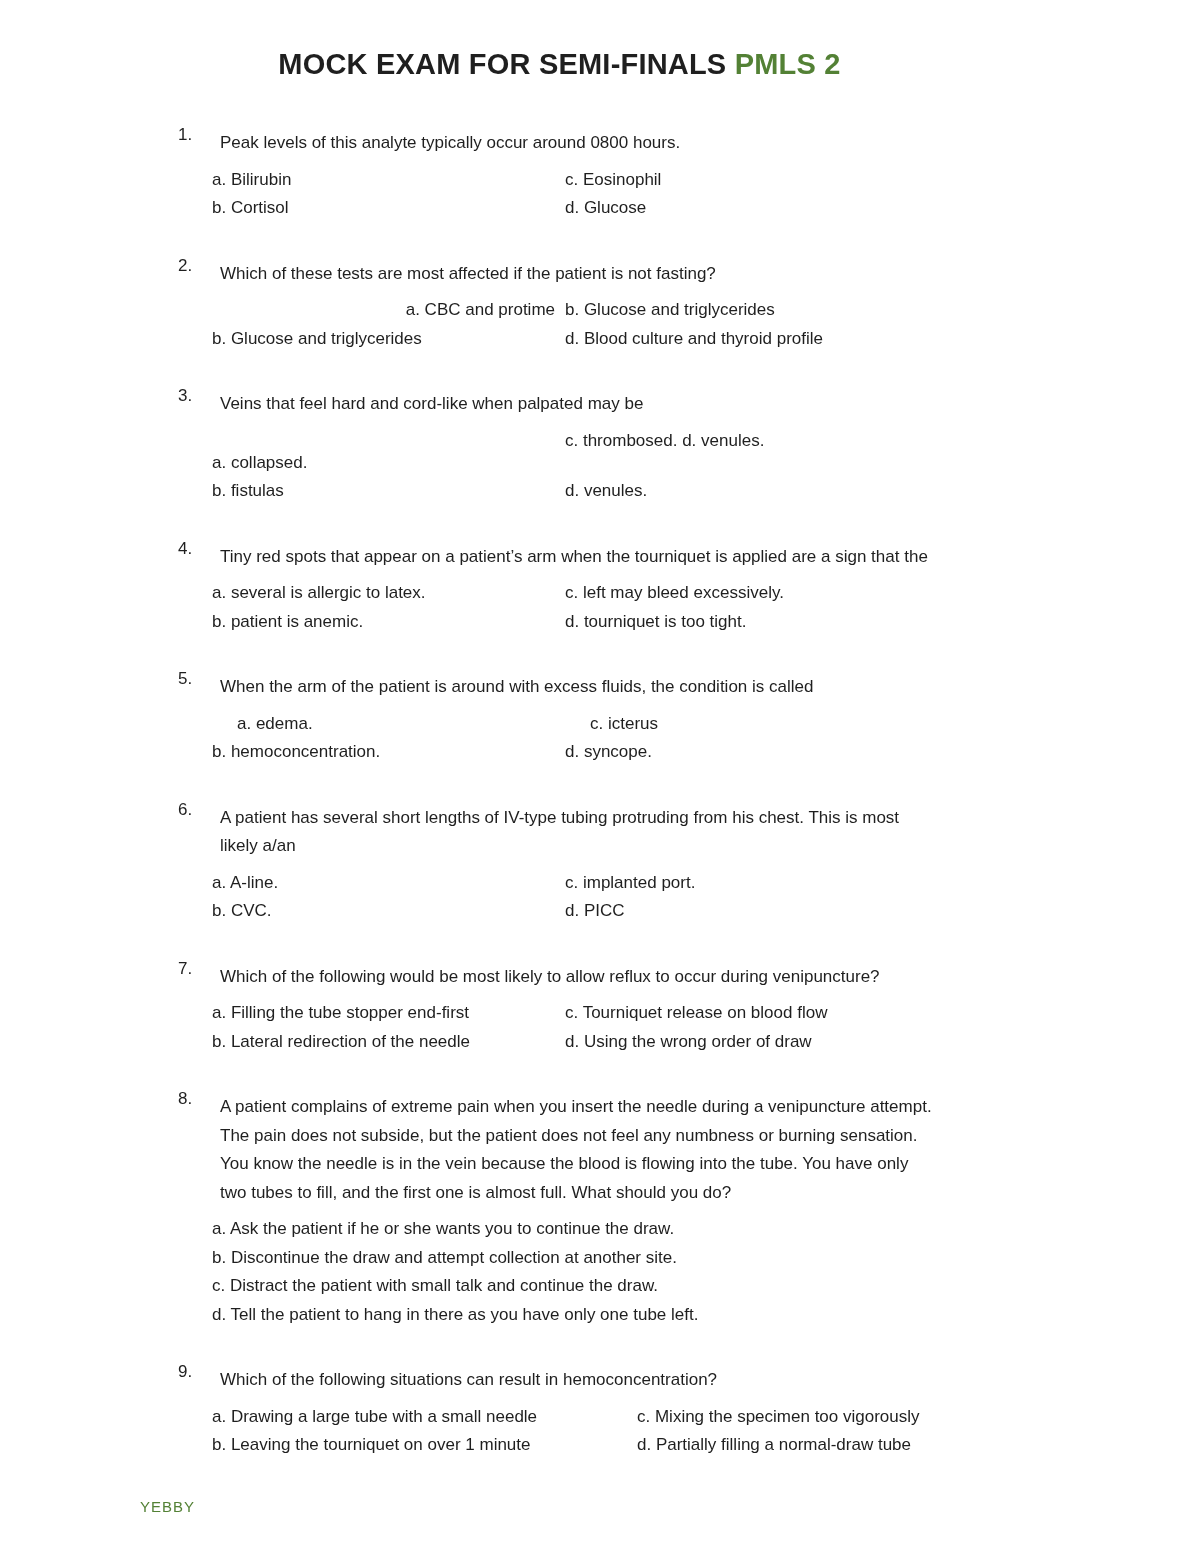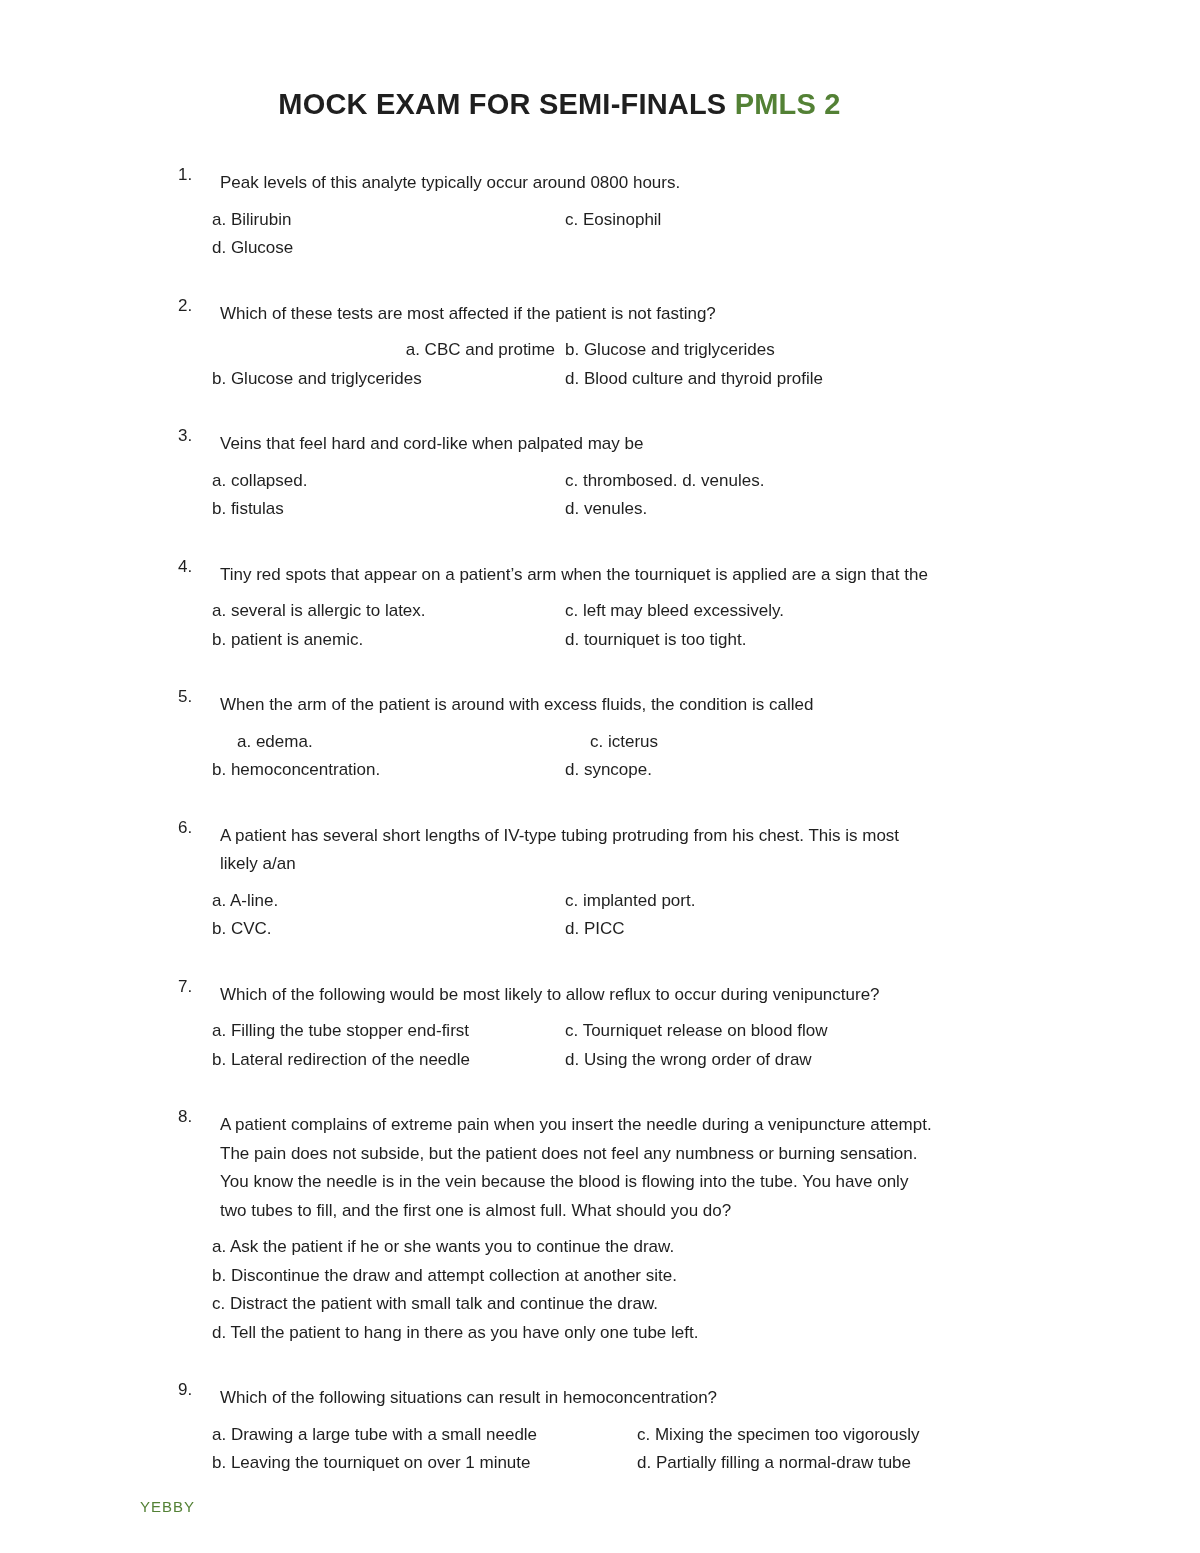--- a/index.html
+++ b/index.html
@@ -13,21 +13,21 @@
     font-family: "Liberation Sans", sans-serif;
     color: #1f1f1f;
     position: relative;
     overflow: hidden;
   }
   .page {
     position: relative;
     width: 1073px;
     height: 1553px;
     box-sizing: border-box;
-    padding: 88px 132px 0 178px;
+    padding: 48px 132px 0 178px;
   }
   .title {
     margin: 0 0 40px 0;
     text-align: center;
     font-size: 29px;
     font-weight: bold;
     letter-spacing: 0.2px;
     white-space: nowrap;
   }
   .title .accent {
@@ -94,20 +94,21 @@
     <div class="q-row">
       <span class="q-num">1.</span>
       <div class="q-body">
         <div class="q-text">Peak levels of this analyte typically occur around 0800 hours.</div>
         <div class="q-options">
               <div class="opt-row">
                 <span class="opt-left" style="flex-basis: 353px;">a. Bilirubin</span>
                 <span class="opt-right">c. Eosinophil</span>
               </div>
               <div class="opt-row">
+                <span class="opt-left" style="flex-basis: 353px;">b. Cortisol</span>
                 <span class="opt-right">d. Glucose</span>
               </div>
             </div>
       </div>
     </div>
   </li>
 
   <li class="question">
     <div class="q-row">
       <span class="q-num">2.</span>
@@ -127,21 +128,21 @@
     </div>
   </li>
 
   <li class="question">
     <div class="q-row">
       <span class="q-num">3.</span>
       <div class="q-body">
         <div class="q-text">Veins that feel hard and cord-like when palpated may be</div>
         <div class="q-options">
               <div class="opt-row">
-                <span class="opt-left" style="flex-basis: 353px;">a. collapsed.</span>
+                <span class="opt-left" style="flex-basis: 353px; margin-top: 22px;">a. collapsed.</span>
                 <span class="opt-right">c. thrombosed. d. venules.</span>
               </div>
               <div class="opt-row">
                 <span class="opt-left" style="flex-basis: 353px;">b. fistulas</span>
                 <span class="opt-right">d. venules.</span>
               </div>
             </div>
       </div>
     </div>
   </li>

